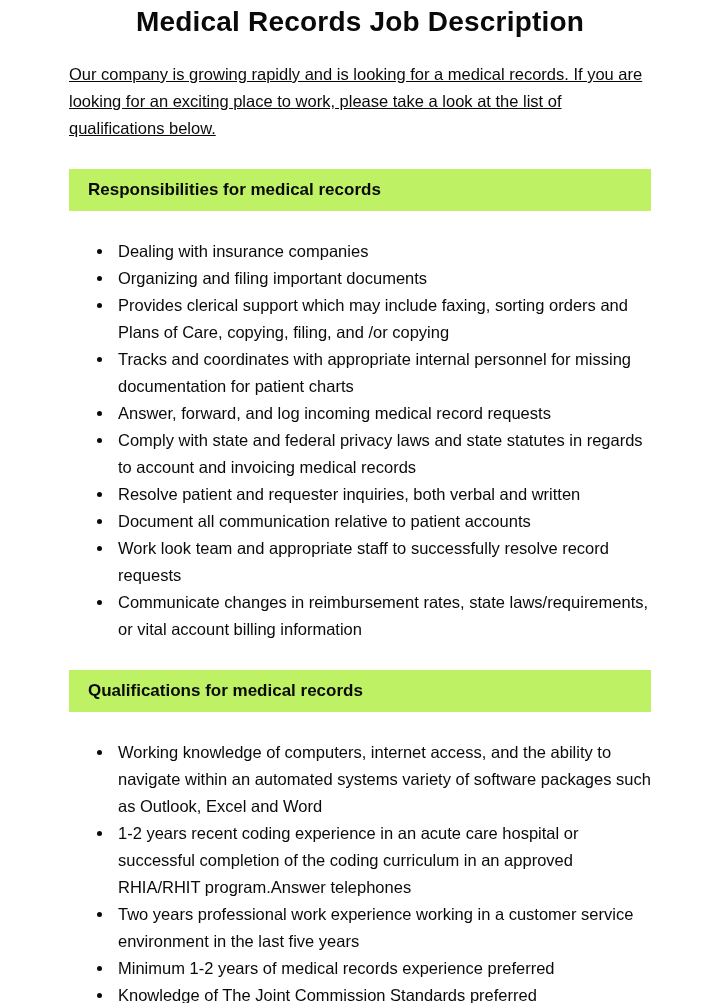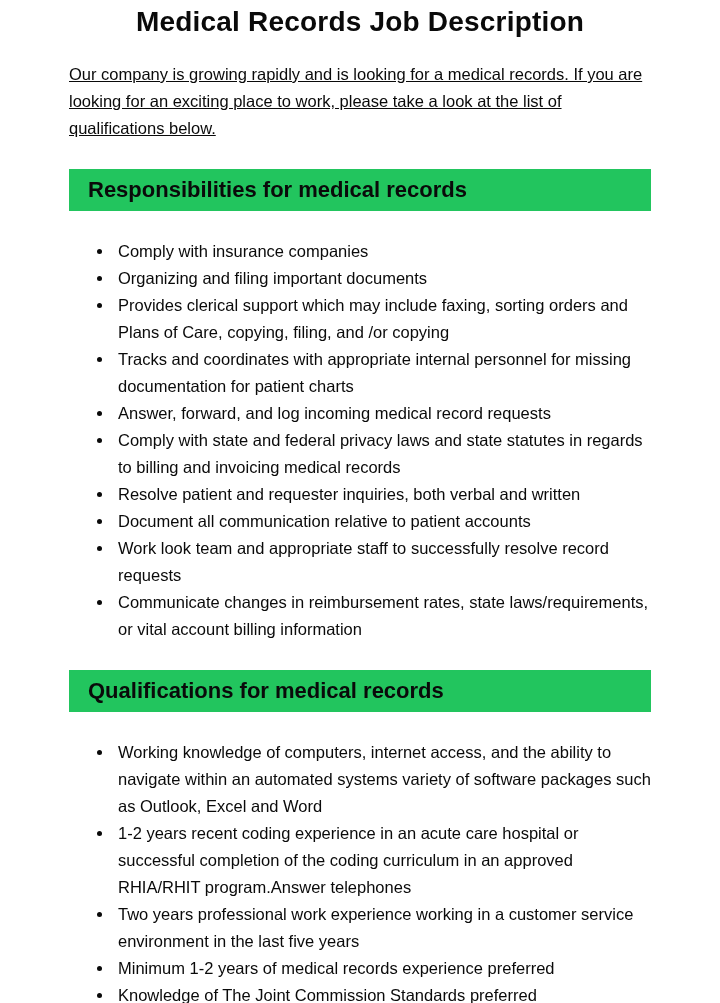--- a/index.html
+++ b/index.html
@@ -25,24 +25,24 @@
     padding-top: 6px;
     letter-spacing: 0.2px;
   }
   .intro {
     font-size: 16.5px;
     line-height: 27px;
     margin: 23px 0 0 0;
     text-decoration: underline;
   }
   .section-header {
-    background: #22c55e;
+    background: #bef264;
     margin-top: 27px;
     padding: 10px 19px 11px 19px;
-    font-size: 22px;
+    font-size: 17px;
     font-weight: 700;
     line-height: 21px;
   }
   ul.bullet-list {
     margin: 27px 0 0 0;
     padding: 0 0 0 45px;
     list-style: disc outside;
   }
   ul.bullet-list li {
     font-size: 16.5px;
@@ -58,26 +58,26 @@
 
   <h1 class="page-title">Medical Records Job Description</h1>
 
   <p class="intro">Our company is growing rapidly and is looking for a medical records. If you are looking for an exciting place to work, please take a look at the list of qualifications below.</p>
 
   <div class="section-header">
     <span>Responsibilities for medical records</span>
   </div>
 
   <ul class="bullet-list">
-    <li>Comply with insurance companies</li>
+    <li>Dealing with insurance companies</li>
     <li>Organizing and filing important documents</li>
     <li>Provides clerical support which may include faxing, sorting orders and Plans of Care, copying, filing, and /or copying</li>
     <li>Tracks and coordinates with appropriate internal personnel for missing documentation for patient charts</li>
     <li>Answer, forward, and log incoming medical record requests</li>
-    <li>Comply with state and federal privacy laws and state statutes in regards to billing and invoicing medical records</li>
+    <li>Comply with state and federal privacy laws and state statutes in regards to account and invoicing medical records</li>
     <li>Resolve patient and requester inquiries, both verbal and written</li>
     <li>Document all communication relative to patient accounts</li>
     <li>Work look team and appropriate staff to successfully resolve record requests</li>
     <li>Communicate changes in reimbursement rates, state laws/requirements, or vital account billing information</li>
   </ul>
 
   <div class="section-header">
     <span>Qualifications for medical records</span>
   </div>
 

